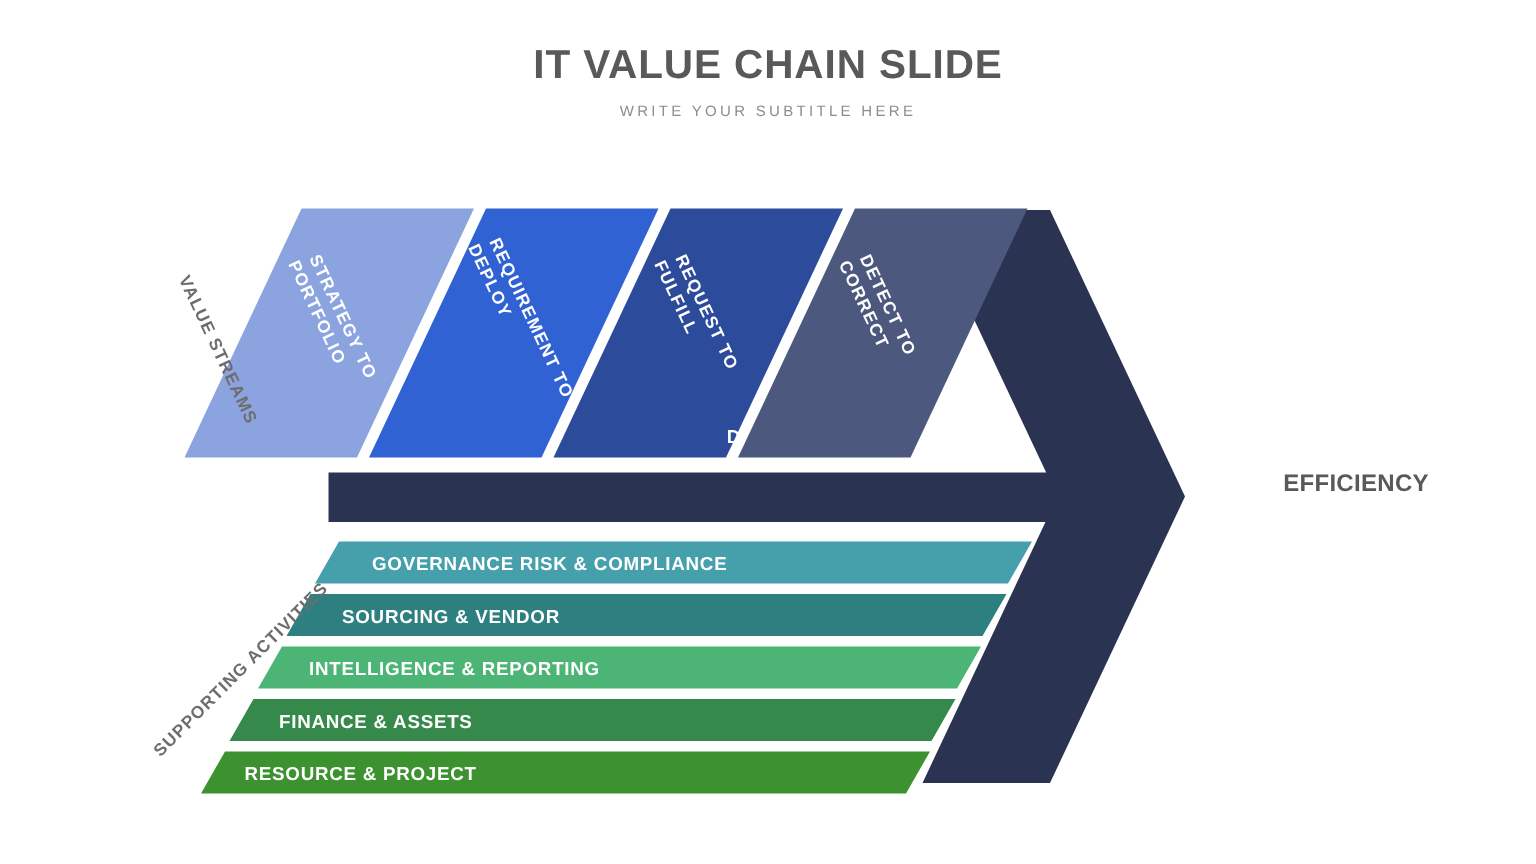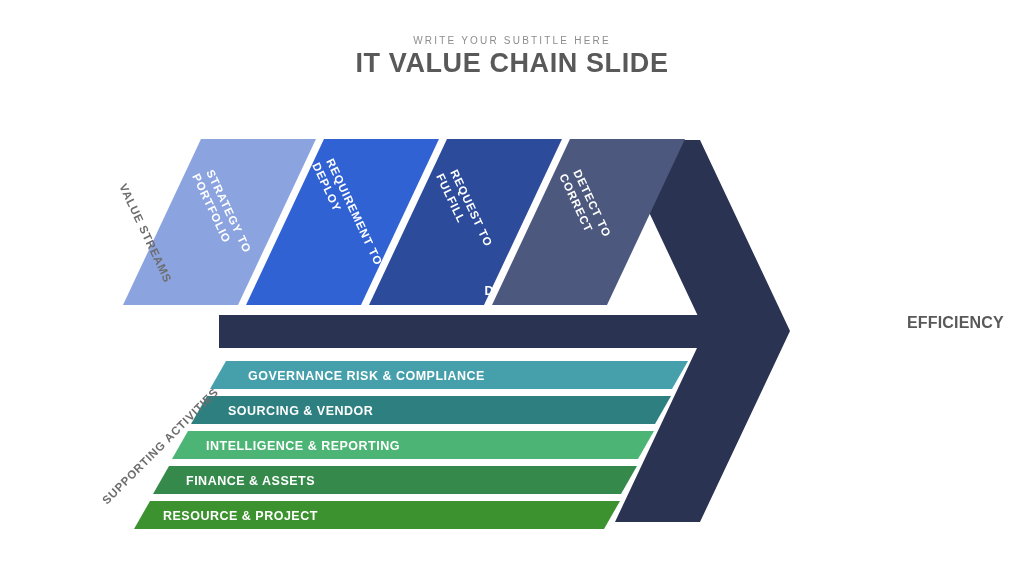--- a/index.html
+++ b/index.html
@@ -82,36 +82,36 @@
     letter-spacing: 0.8px;
     fill: #6d6d6d;
   }
 
   
   #outcome {
     position: absolute;
     left: 804px;
     top: 312px;
     width: 200px;
-    text-align: right;
+    text-align: center;
     color: #595959;
     font-size: 16px;
     font-weight: bold;
     line-height: 21px;
     letter-spacing: 0.2px;
   }
 </style>
 </head>
 <body style="background: rgb(255, 255, 255);">
 
 <div id="slide">
 
   <div id="header">
+    <div id="slide-title" style="color: rgb(89, 89, 89);">IT VALUE CHAIN SLIDE</div>
     <div id="slide-subtitle" style="color: rgb(141, 141, 141);">WRITE YOUR SUBTITLE HERE</div>
-    <div id="slide-title" style="color: rgb(89, 89, 89);">IT VALUE CHAIN SLIDE</div>
   </div>
 
   <svg id="diagram" viewBox="0 0 1024 576">
 
     <polygon id="arrow-chevron" points="615,140 700,140 790,331 700,522 615,522 705,331" fill="#2b3353"></polygon>
 
     <g id="streams-group">
 
       <g>
         <polygon points="201,139 316,139 238,305 123,305" fill="#8ba4e0"></polygon>

